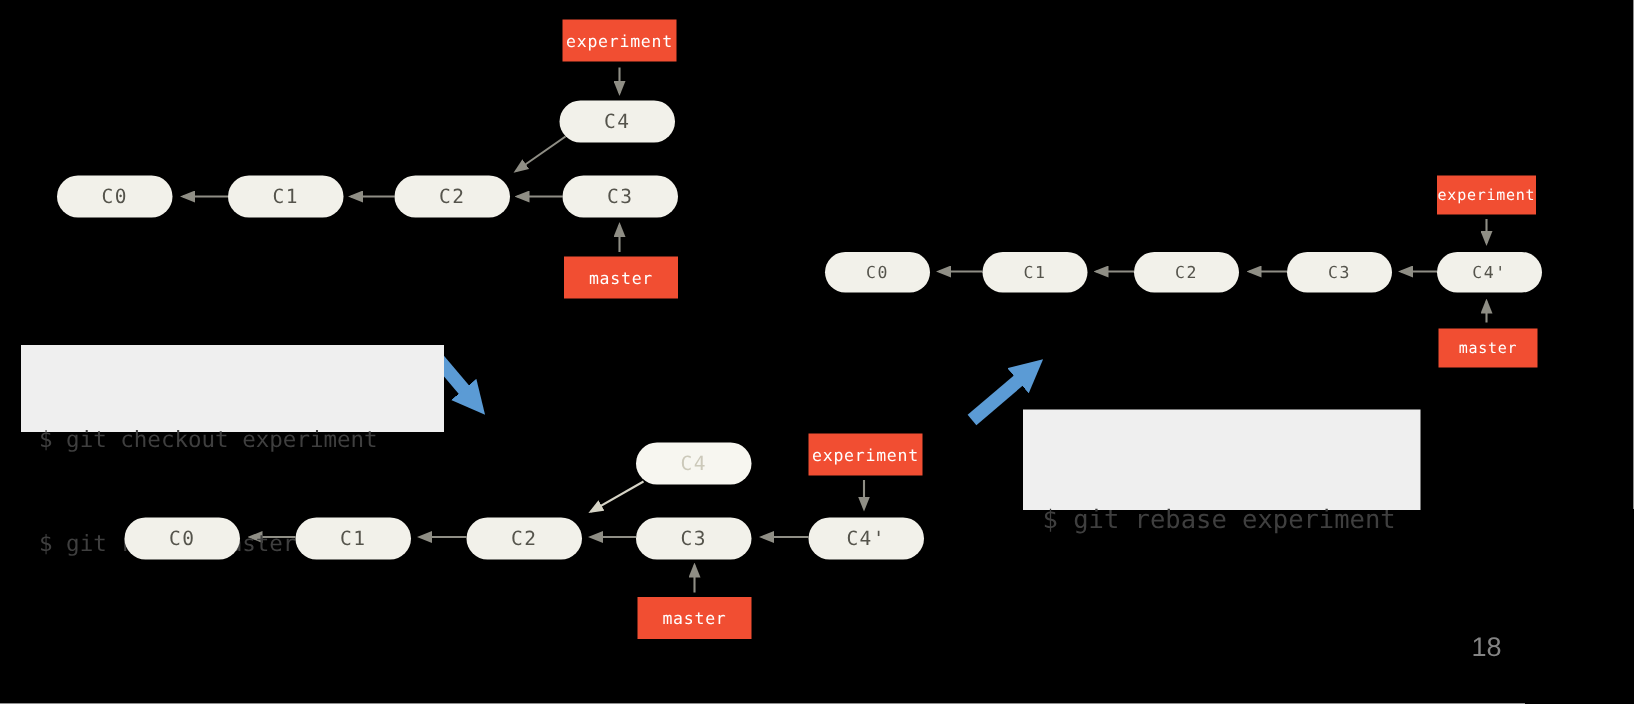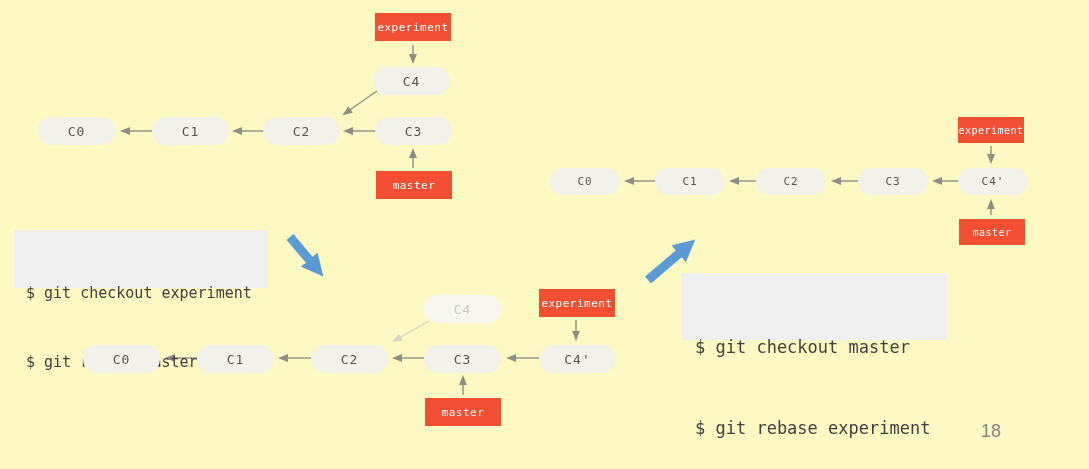--- a/index.html
+++ b/index.html
@@ -1,17 +1,17 @@
 <!DOCTYPE html>
 <html><head>
 <meta charset="utf-8">
 <style>
   html,body{margin:0;padding:0;background:#ffffff;}
   .stage{
-    position:relative;width:1089px;height:469px;background:#fef9c3;overflow:hidden;
+    position:relative;width:1089px;height:469px;background:#000000;overflow:hidden;
     font-family:"DejaVu Sans Mono",monospace;
   }
   .arrow-layer{position:absolute;left:0;top:0;width:1089px;height:469px;pointer-events:none;}
   .node{
     position:absolute;width:77px;height:28px;background:#f2f1ea;border-radius:14px;
     display:flex;align-items:center;justify-content:center;
     font-size:13px;letter-spacing:1px;color:#55544c;
   }
   .node.sm{width:70px;height:27px;font-size:11px;}
   .node.faded{background:#f7f6f0;color:#ccc9ba;}
@@ -19,21 +19,21 @@
     position:absolute;width:76px;height:28px;background:#f14e32;color:#ffffff;
     display:flex;align-items:center;justify-content:center;
     font-size:11px;letter-spacing:0.5px;
   }
   .branch.sm{width:66px;height:26px;font-size:10px;}
   .code{
     position:absolute;background:#efefef;color:#3f3f3f;box-sizing:border-box;
     font-family:"DejaVu Sans Mono",monospace;white-space:pre;
   }
   .code .line{display:block;}
-  .code.rebase{left:14px;top:230px;width:254px;height:58px;padding:6px 12px;font-size:15px;line-height:23px;}
+  .code.rebase{left:14px;top:230px;width:282px;height:58px;padding:6px 12px;font-size:15px;line-height:23px;}
   .code.merge{left:682px;top:273px;width:265px;height:67px;padding:7px 13px;font-size:17px;line-height:27px;}
   .pagenum{
     position:absolute;left:981px;top:421px;width:40px;
     font-family:"Liberation Sans",sans-serif;font-size:18px;color:#848484;
   }
 </style>
 </head>
 <body>
 
 <div class="stage">
@@ -103,21 +103,20 @@
     <div class="branch" style="left:539px;top:289px;">experiment</div>
     <div class="node" style="left:83px;top:345px;">C0</div>
     <div class="node" style="left:197px;top:345px;">C1</div>
     <div class="node" style="left:311px;top:345px;">C2</div>
     <div class="node" style="left:424px;top:345px;">C3</div>
     <div class="node" style="left:539px;top:345px;">C4'</div>
     <div class="branch" style="left:425px;top:398px;">master</div>
   </div>
 
   <div class="code merge">
-    <span class="line">$ git checkout master</span>
     <span class="line">$ git rebase experiment</span>
   </div>
 
   <div>
     <div class="branch sm" style="left:958px;top:117px;">experiment</div>
     <div class="node sm" style="left:550px;top:168px;">C0</div>
     <div class="node sm" style="left:655px;top:168px;">C1</div>
     <div class="node sm" style="left:756px;top:168px;">C2</div>
     <div class="node sm" style="left:858px;top:168px;">C3</div>
     <div class="node sm" style="left:958px;top:168px;">C4'</div>

